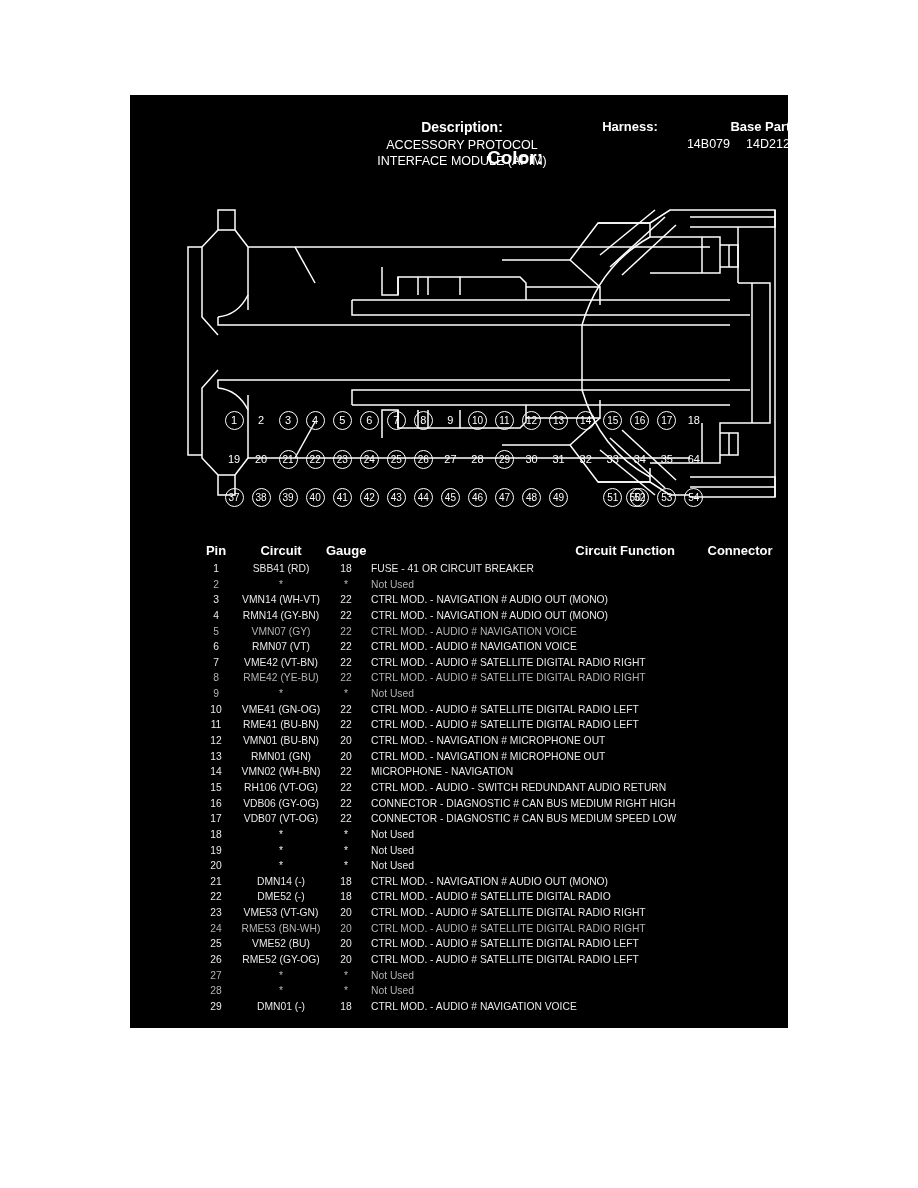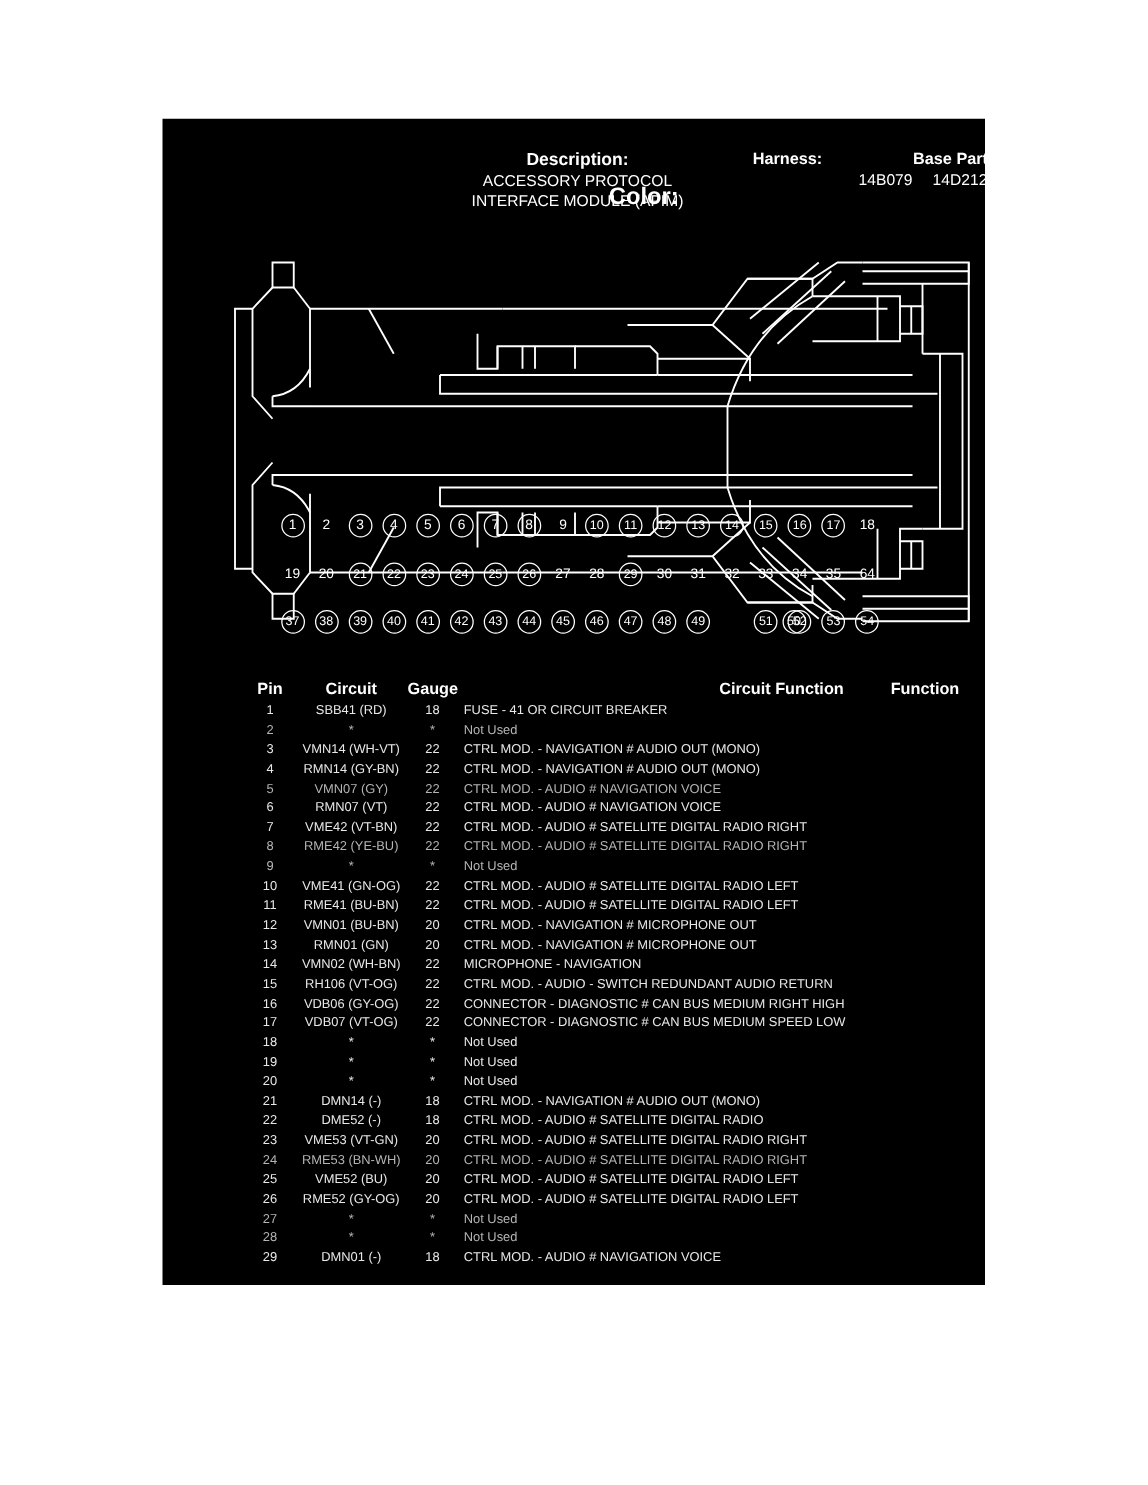--- a/index.html
+++ b/index.html
@@ -198,21 +198,21 @@
           <div class="pin-cell circled small" style="left: 563.85px; top: 292px;">54</div>
         </div>
     </div>
 
     <div id="table">
       <div class="thead">
         <span class="c-pin">Pin</span>
         <span class="c-cir">Circuit</span>
         <span class="c-gau">Gauge</span>
         <span class="c-fun" style="left:305px;width:240px;text-align:right;">Circuit Function</span>
-        <span class="c-qua">Function</span>
+        <span class="c-qua">Connector</span>
       </div>
       <div id="table-body">
           <div class="trow">
             <span class="c-pin">1</span>
             <span class="c-cir">SBB41 (RD)</span>
             <span class="c-gau">18</span>
             <span class="c-fun">FUSE - 41 OR CIRCUIT BREAKER</span>
             <span class="c-qua"></span>
           </div>
           <div class="trow dim">

